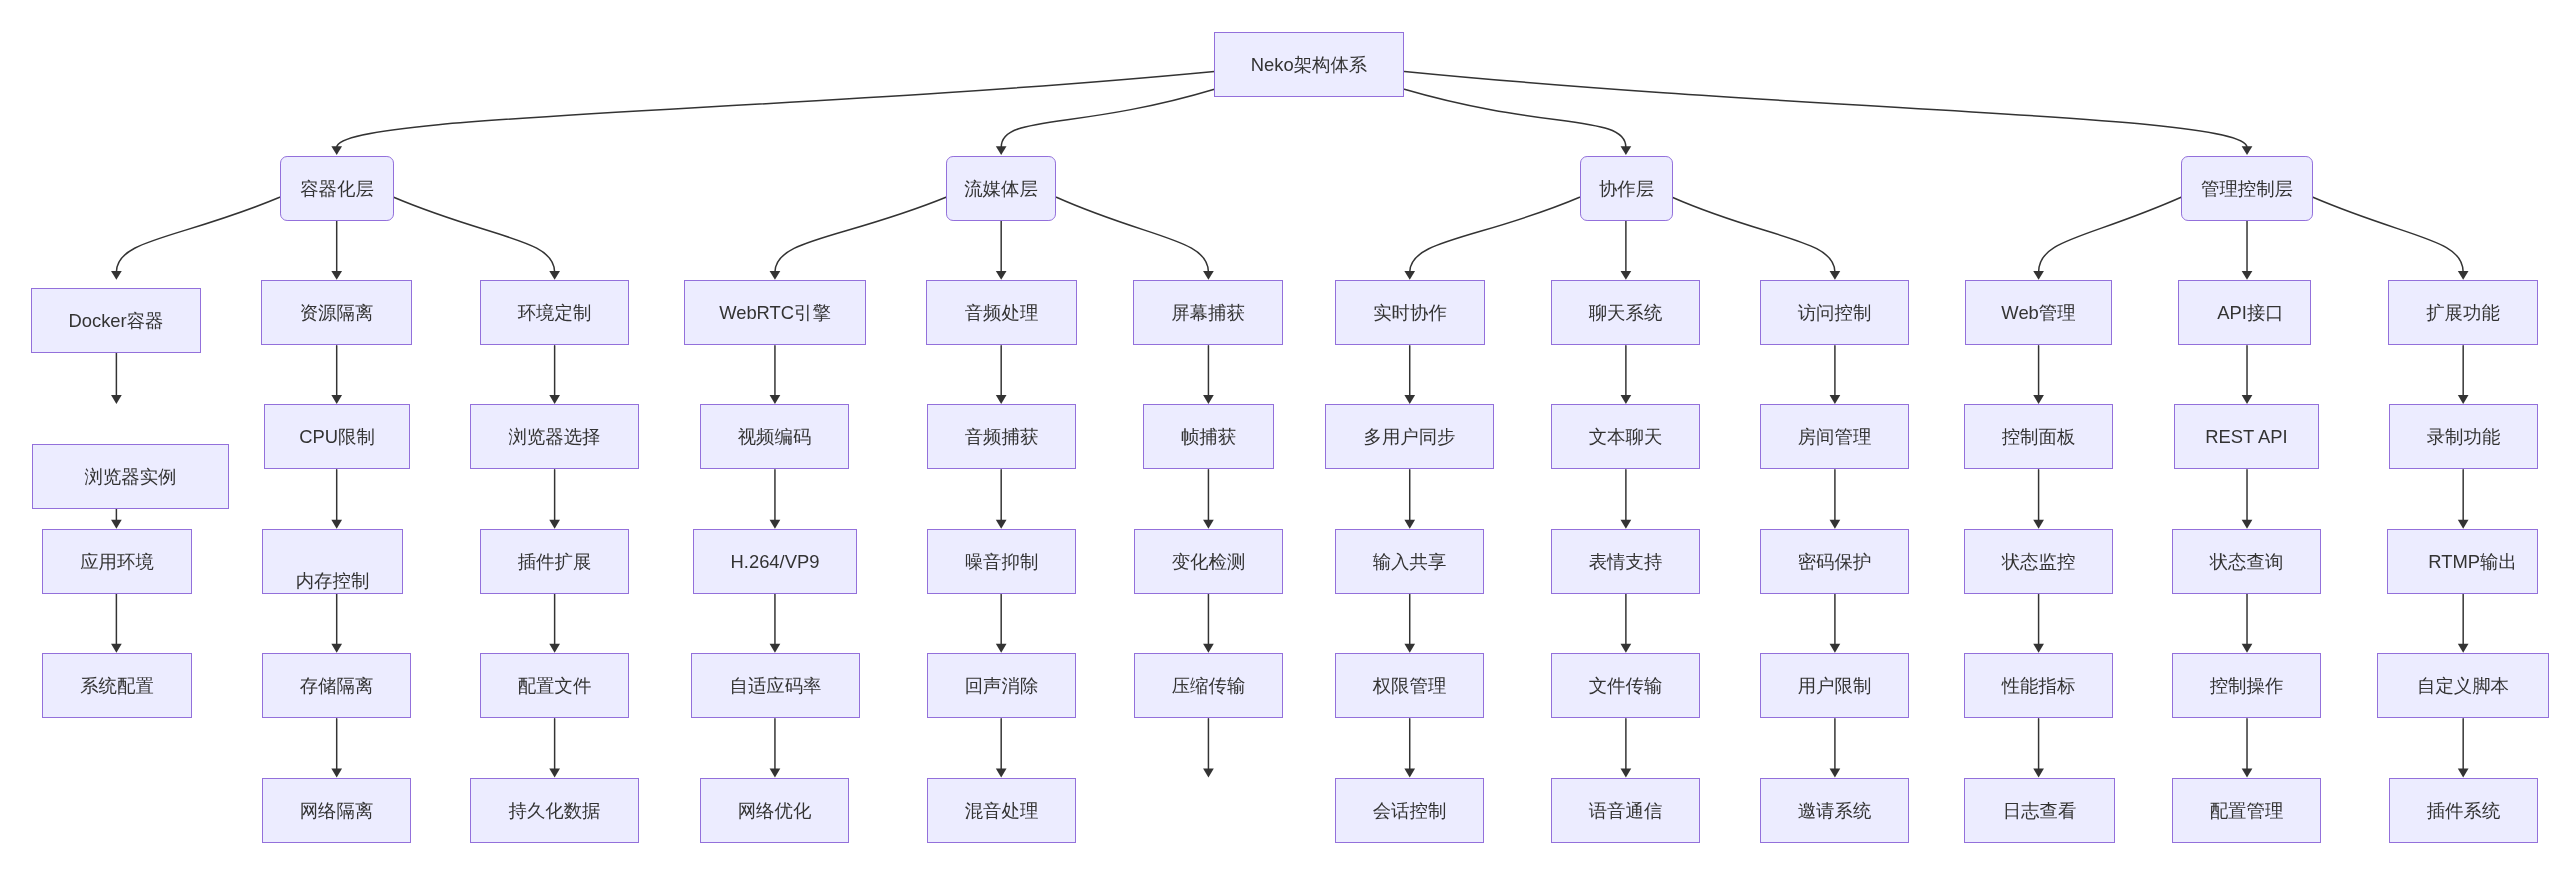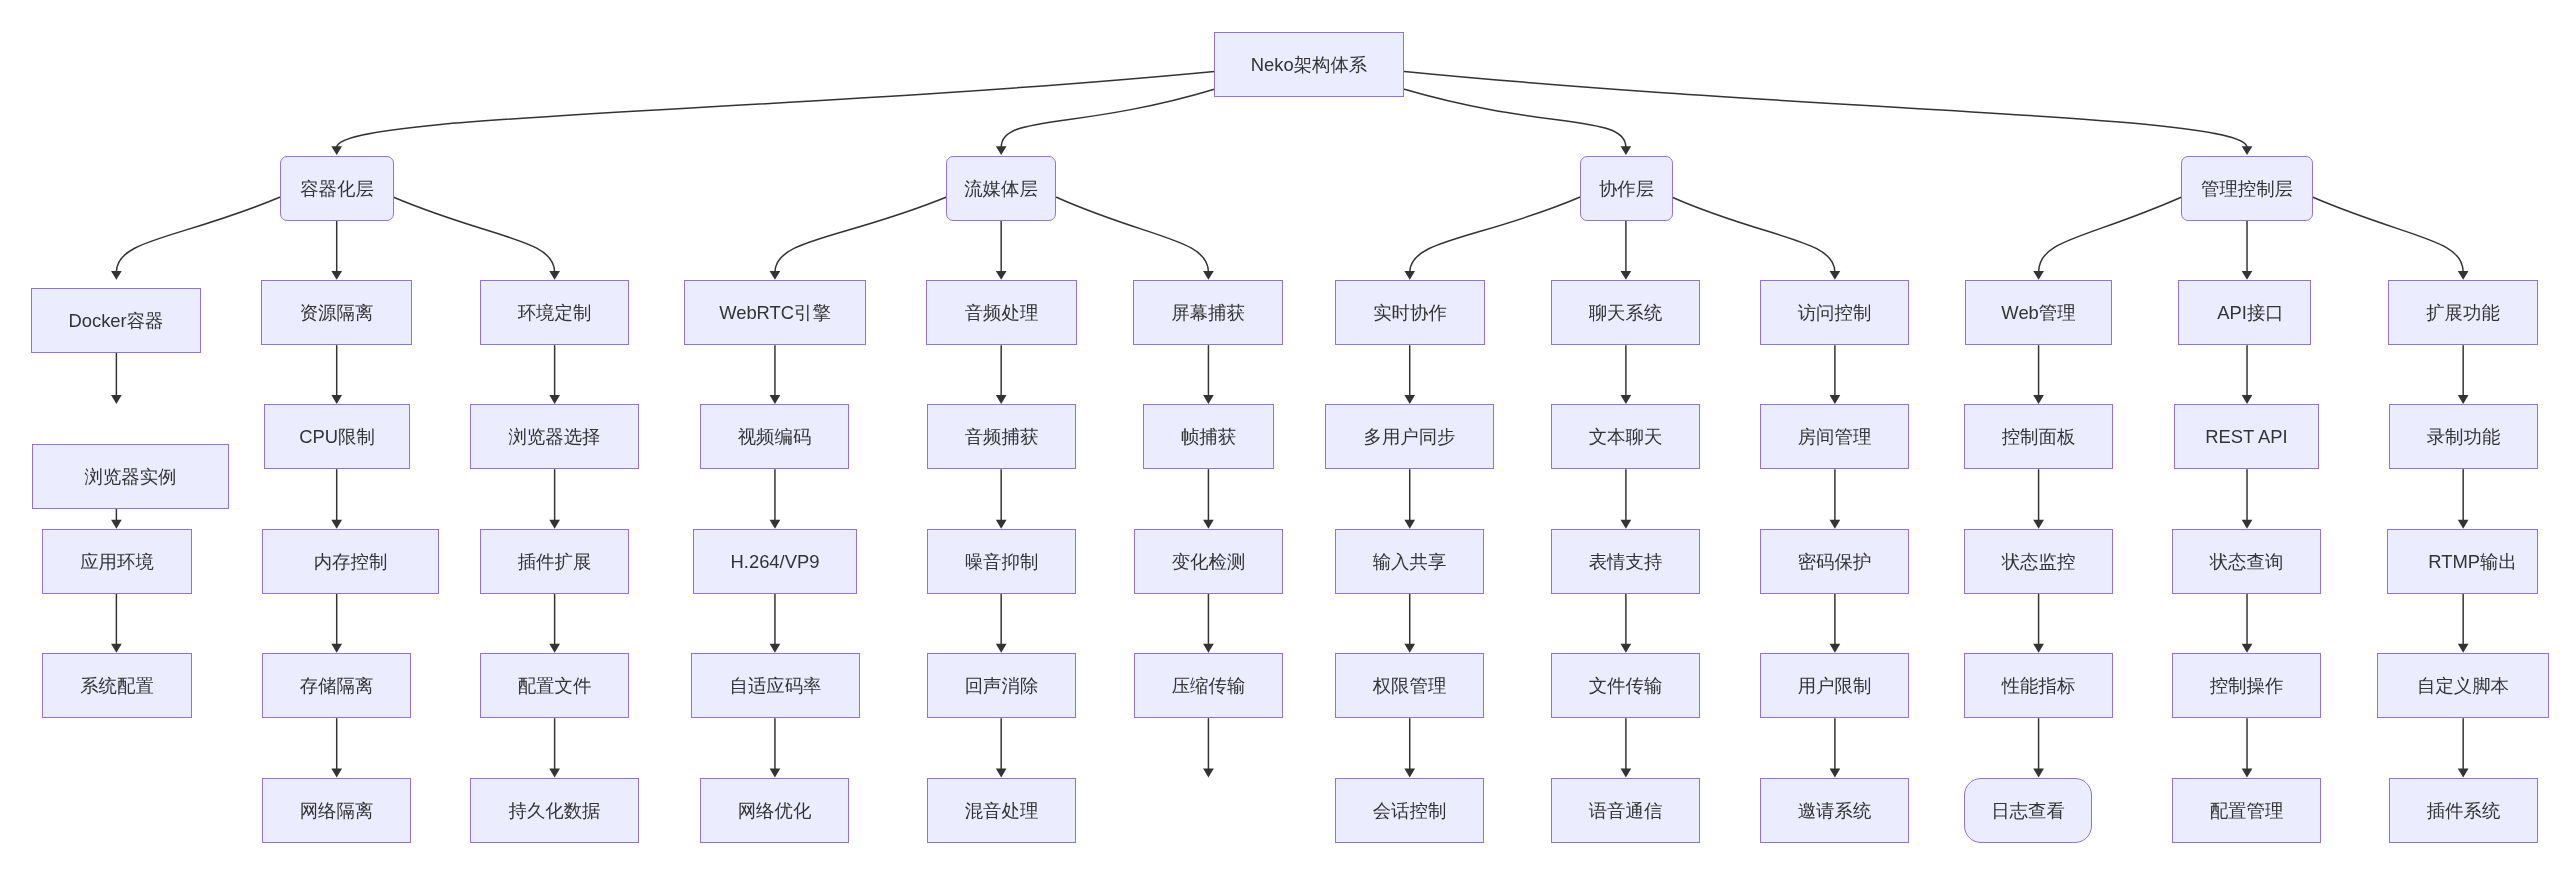--- a/index.html
+++ b/index.html
@@ -208,21 +208,21 @@
     </div>
     <div class="node rect" style="left: 42px; top: 653px; width: 150px;">
       <span>系统配置</span>
     </div>
     <div class="node rect" style="left: 261px; top: 280px; width: 151px;">
       <span>资源隔离</span>
     </div>
     <div class="node rect" style="left: 264px; top: 404px; width: 146px;">
       <span>CPU限制</span>
     </div>
-    <div class="node rect" style="left: 262px; top: 529px; width: 177px;">
+    <div class="node rect" style="left: 262px; top: 529px; width: 141px; align-items: flex-end;">
       <span>内存控制</span>
     </div>
     <div class="node rect" style="left: 262px; top: 653px; width: 149px;">
       <span>存储隔离</span>
     </div>
     <div class="node rect" style="left: 262px; top: 778px; width: 149px;">
       <span>网络隔离</span>
     </div>
     <div class="node rect" style="left: 480px; top: 280px; width: 149px;">
       <span>环境定制</span>
@@ -331,21 +331,21 @@
     </div>
     <div class="node rect" style="left: 1964px; top: 404px; width: 149px;">
       <span>控制面板</span>
     </div>
     <div class="node rect" style="left: 1964px; top: 529px; width: 149px;">
       <span>状态监控</span>
     </div>
     <div class="node rect" style="left: 1964px; top: 653px; width: 149px;">
       <span>性能指标</span>
     </div>
-    <div class="node rect" style="left: 1964px; top: 778px; width: 128px; border-radius: 17px;">
+    <div class="node rect" style="left: 1964px; top: 778px; width: 151px;">
       <span>日志查看</span>
     </div>
     <div class="node rect" style="left: 2178px; top: 280px; width: 133px; padding-left: 12px;">
       <span>API接口</span>
     </div>
     <div class="node rect" style="left: 2174px; top: 404px; width: 145px;">
       <span>REST API</span>
     </div>
     <div class="node rect" style="left: 2172px; top: 529px; width: 149px;">
       <span>状态查询</span>

